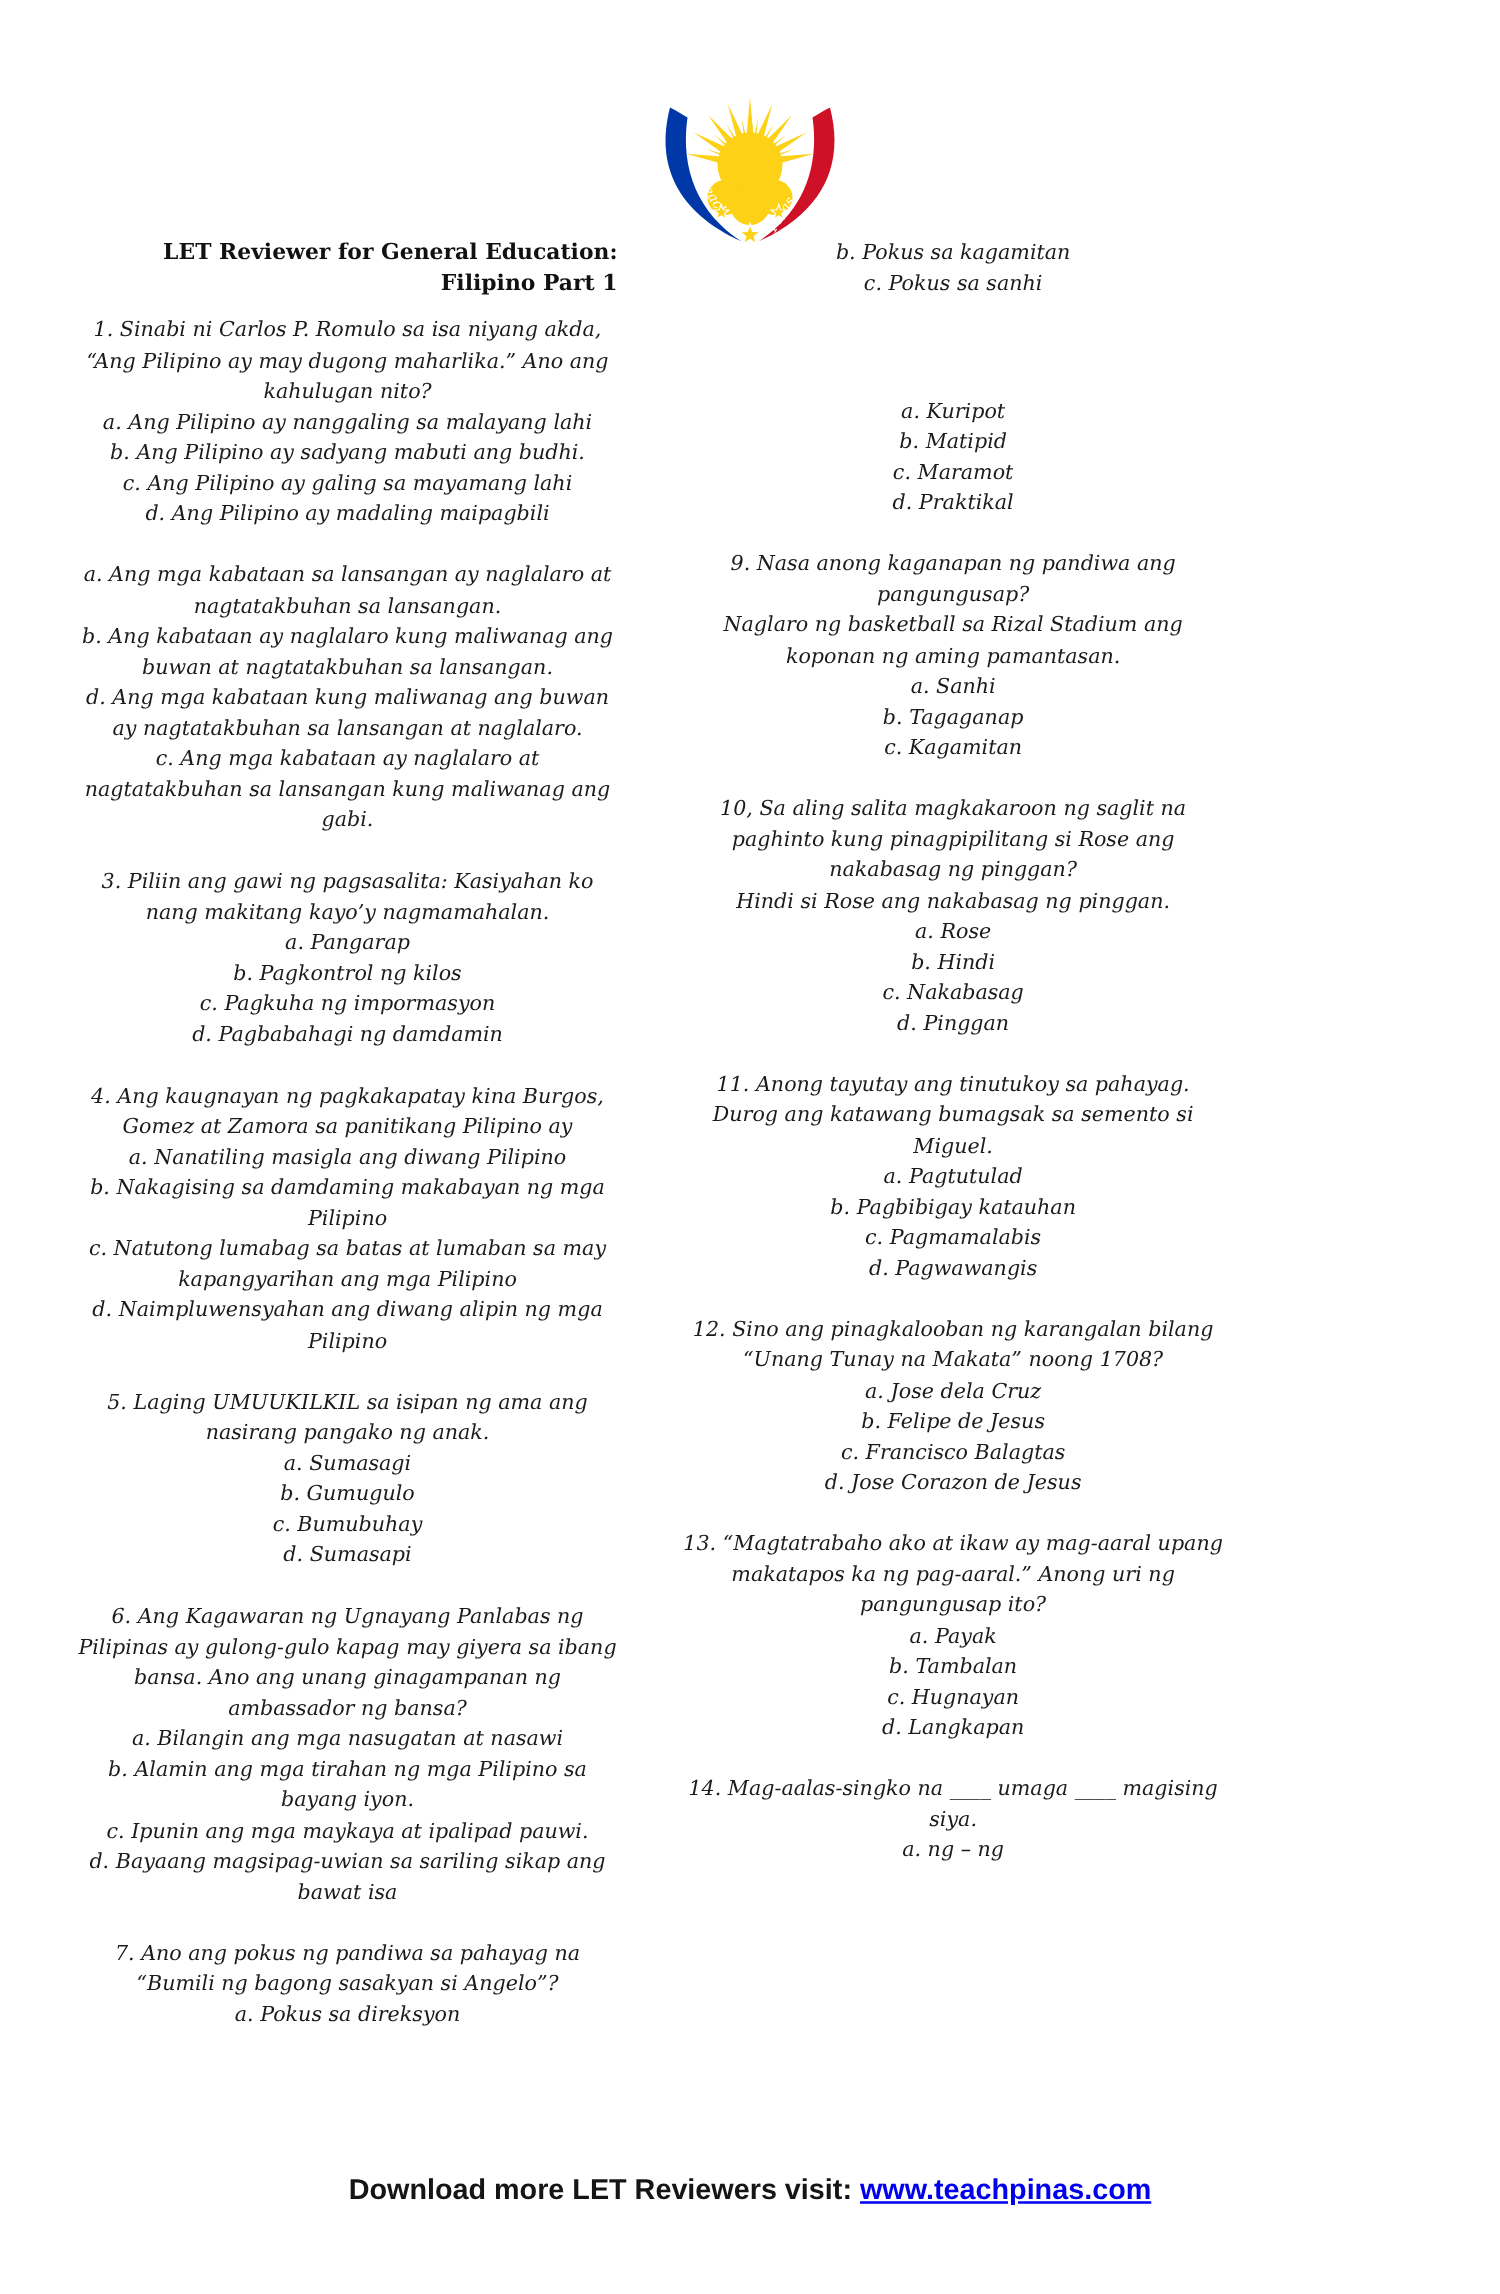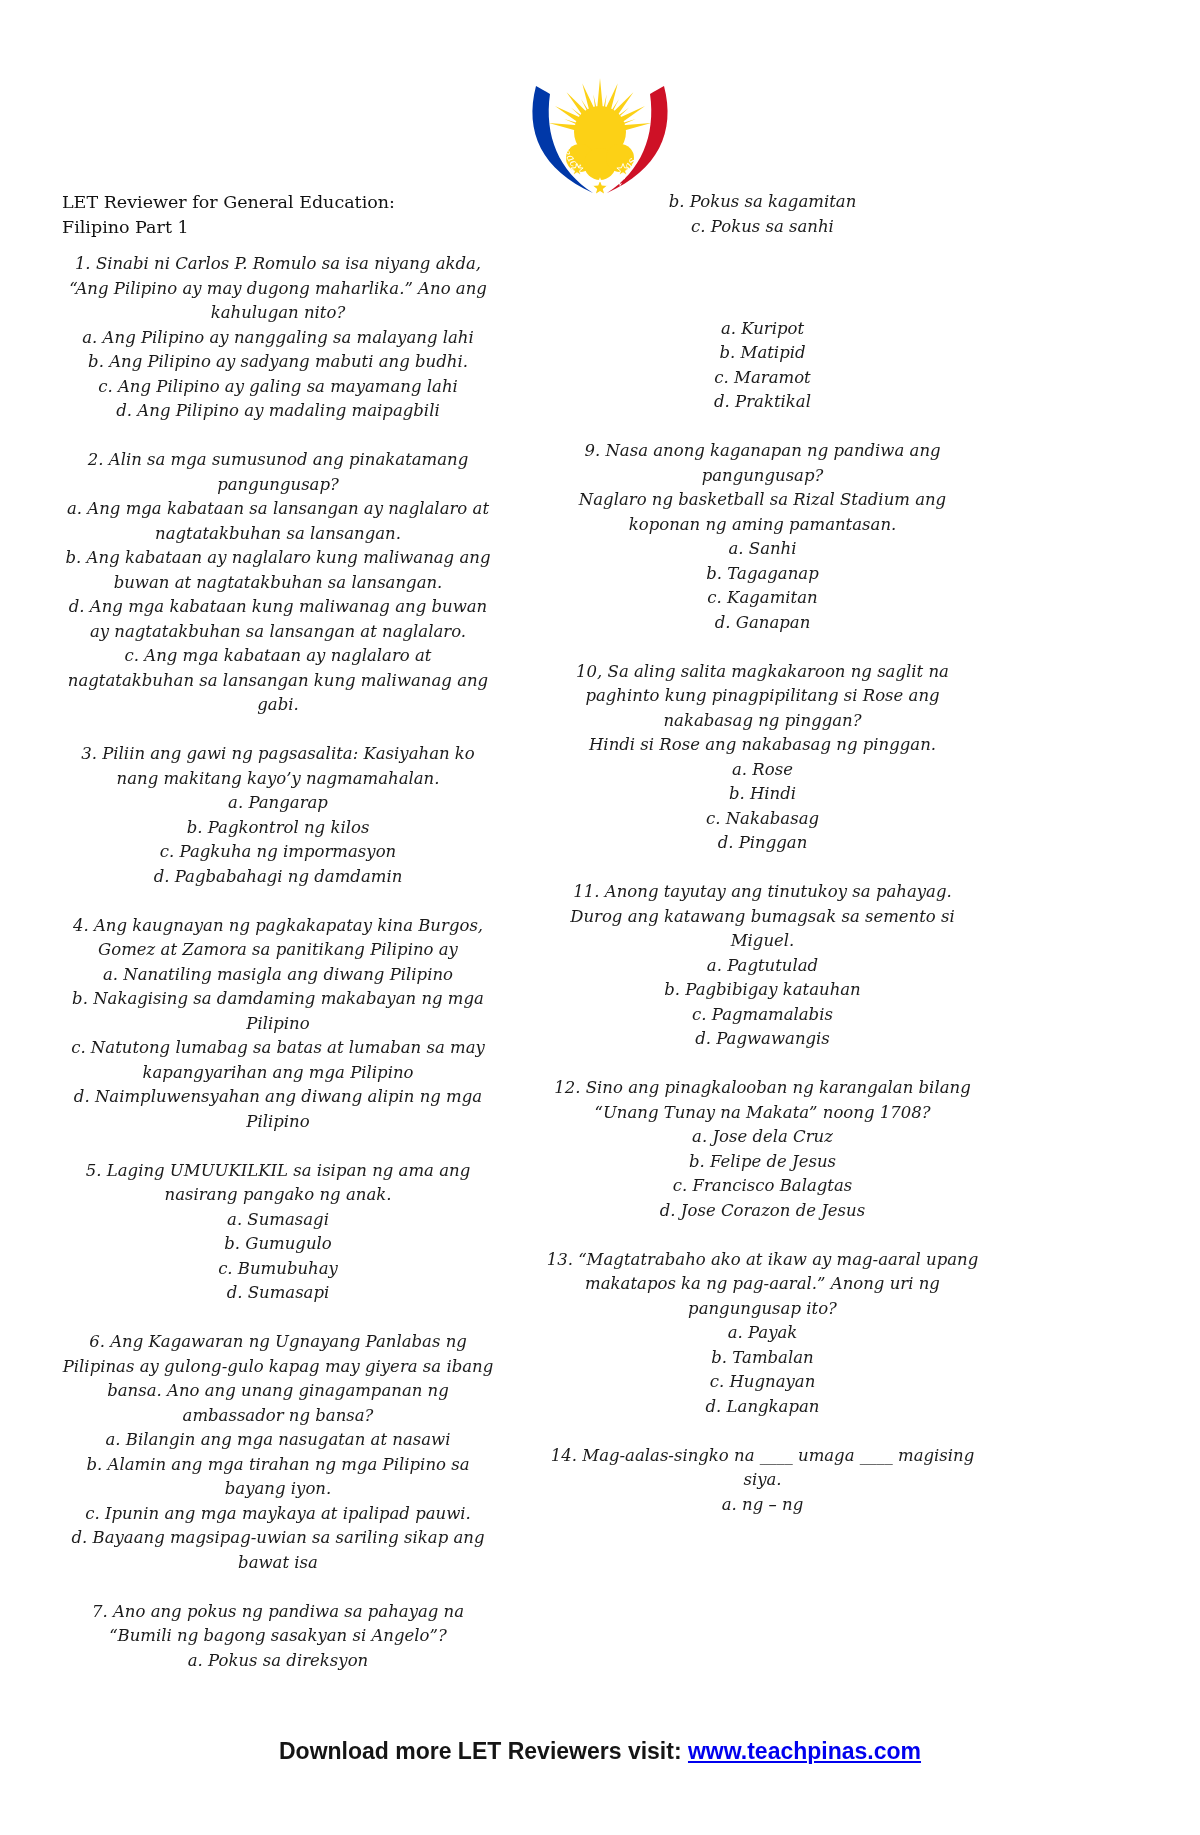--- a/index.html
+++ b/index.html
@@ -14,22 +14,22 @@
   }
   .logo{
     position:absolute;
     left:514px;
     top:64px;
     width:172px;
     height:152px;
   }
   .doc-title{
     font-style:normal;
-    font-weight:normal;
-    text-align:left;
+    font-weight:bold;
+    text-align:right;
     font-size:17.5px;
     line-height:25px;
     margin:0 0 12px 0;
     color:#111;
   }
   .column{
     position:absolute;
     top:190px;
     font-style:italic;
     font-size:16.5px;
@@ -110,21 +110,20 @@
     <p class="doc-title"><span>LET Reviewer for General Education:</span><br>
     <span>Filipino Part 1</span></p>
   <div class="question-block">
         <p class="q-text"><span>1. </span><span>Sinabi ni Carlos P. Romulo sa isa niyang akda, “Ang Pilipino ay may dugong maharlika.” Ano ang kahulugan nito?</span></p>
         <p class="q-text">a. Ang Pilipino ay nanggaling sa malayang lahi</p>
         <p class="q-text">b. Ang Pilipino ay sadyang mabuti ang budhi.</p>
         <p class="q-text">c. Ang Pilipino ay galing sa mayamang lahi</p>
         <p class="q-text">d. Ang Pilipino ay madaling maipagbili</p>
       </div>
       <div class="question-block">
-        <p class="q-text"><span>2. </span><span>Alin sa mga sumusunod ang pinakatamang pangungusap?</span></p>
         <p class="q-text">a. Ang mga kabataan sa lansangan ay naglalaro at nagtatakbuhan sa lansangan.</p>
         <p class="q-text">b. Ang kabataan ay naglalaro kung maliwanag ang buwan at nagtatakbuhan sa lansangan.</p>
         <p class="q-text">d. Ang mga kabataan kung maliwanag ang buwan ay nagtatakbuhan sa lansangan at naglalaro.</p>
         <p class="q-text">c. Ang mga kabataan ay naglalaro at nagtatakbuhan sa lansangan kung maliwanag ang gabi.</p>
       </div>
       <div class="question-block">
         <p class="q-text"><span>3. </span><span>Piliin ang gawi ng pagsasalita: Kasiyahan ko nang makitang kayo’y nagmamahalan.</span></p>
         <p class="q-text">a. Pangarap</p>
         <p class="q-text">b. Pagkontrol ng kilos</p>
         <p class="q-text">c. Pagkuha ng impormasyon</p>
@@ -168,21 +167,20 @@
         <p class="q-text">b. Matipid</p>
         <p class="q-text">c. Maramot</p>
         <p class="q-text">d. Praktikal</p>
       </div>
       <div class="question-block">
         <p class="q-text"><span>9. </span><span>Nasa anong kaganapan ng pandiwa ang pangungusap?</span></p>
         <p class="q-text">Naglaro ng basketball sa Rizal Stadium ang koponan ng aming pamantasan.</p>
         <p class="q-text">a. Sanhi</p>
         <p class="q-text">b. Tagaganap</p>
         <p class="q-text">c. Kagamitan</p>
-        <p class="q-text">d. Ganapan</p>
       </div>
       <div class="question-block">
         <p class="q-text"><span>10, </span><span>Sa aling salita magkakaroon ng saglit na paghinto kung pinagpipilitang si Rose ang nakabasag ng pinggan?</span></p>
         <p class="q-text">Hindi si Rose ang nakabasag ng pinggan.</p>
         <p class="q-text">a. Rose</p>
         <p class="q-text">b. Hindi</p>
         <p class="q-text">c. Nakabasag</p>
         <p class="q-text">d. Pinggan</p>
       </div>
       <div class="question-block">

